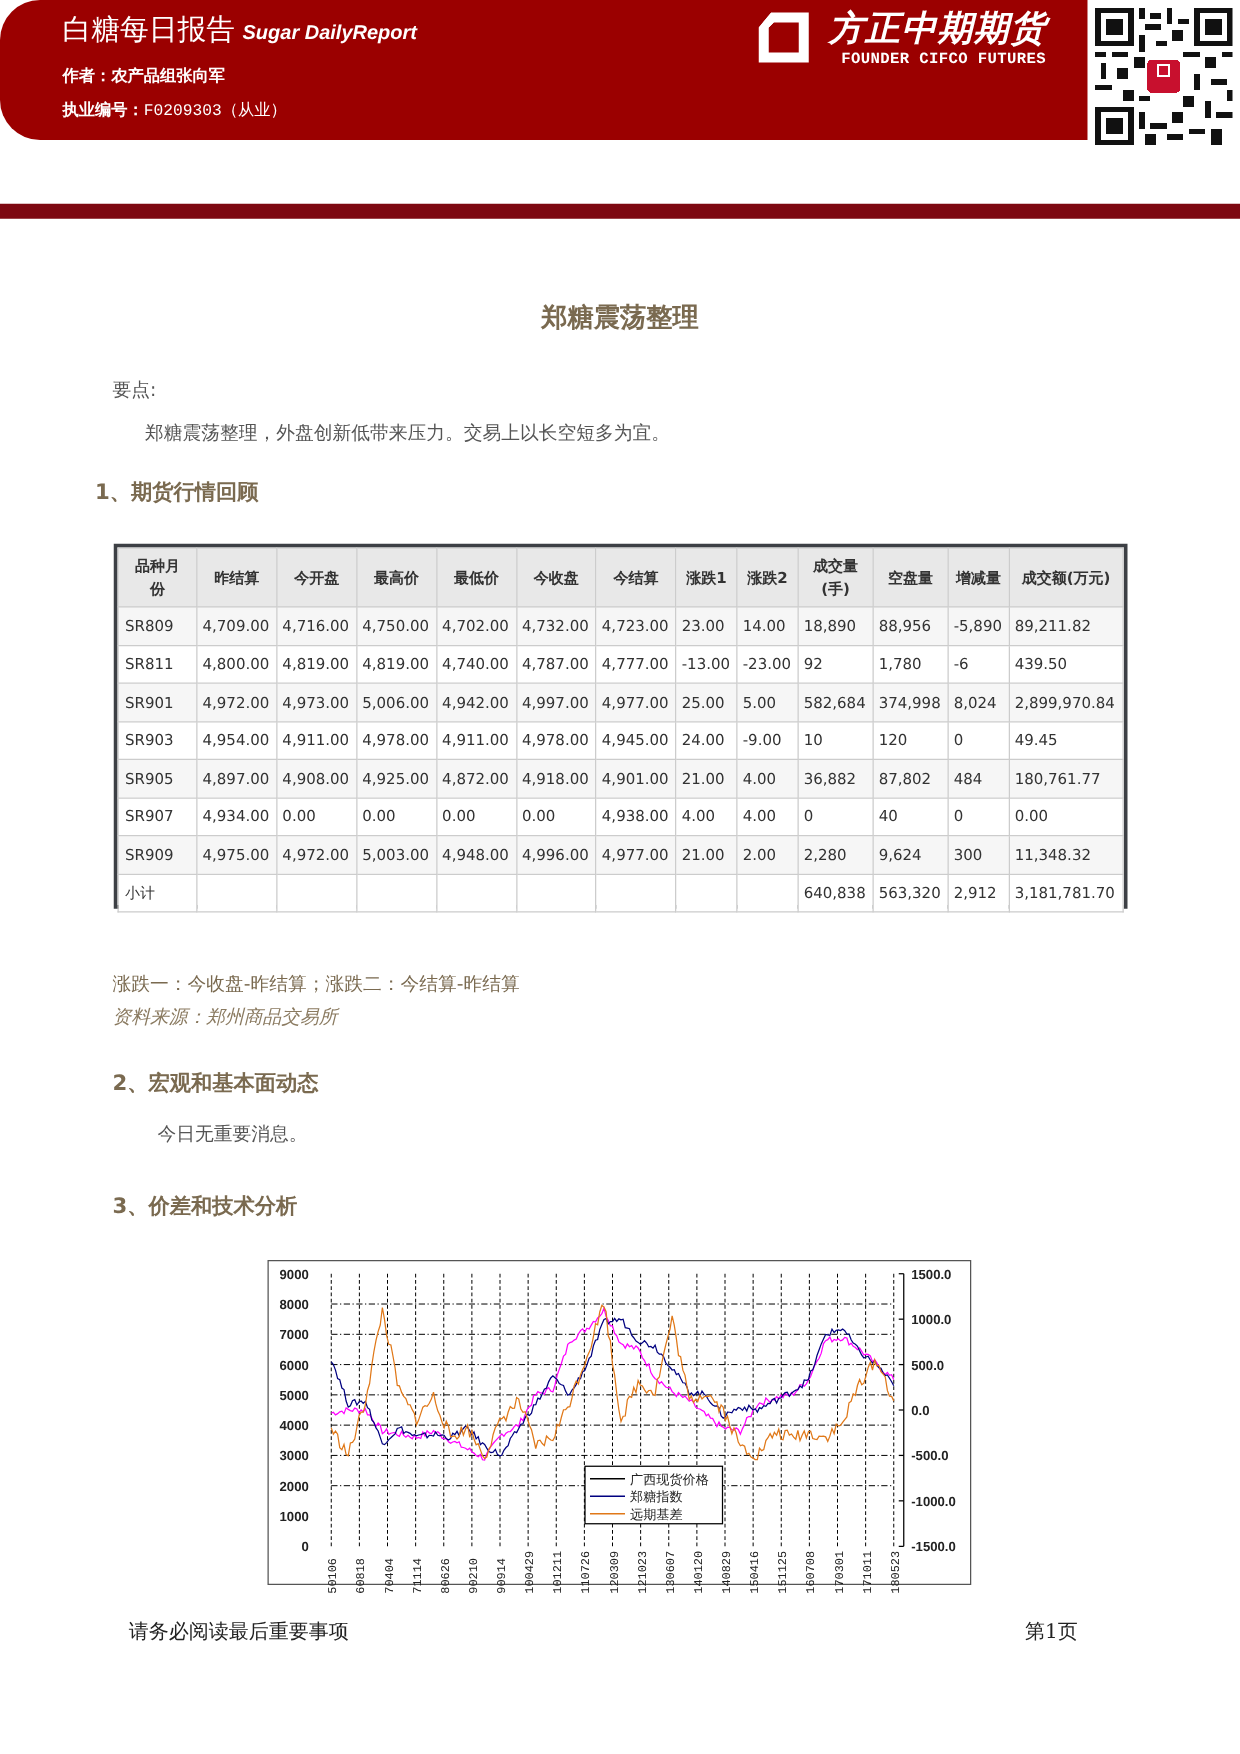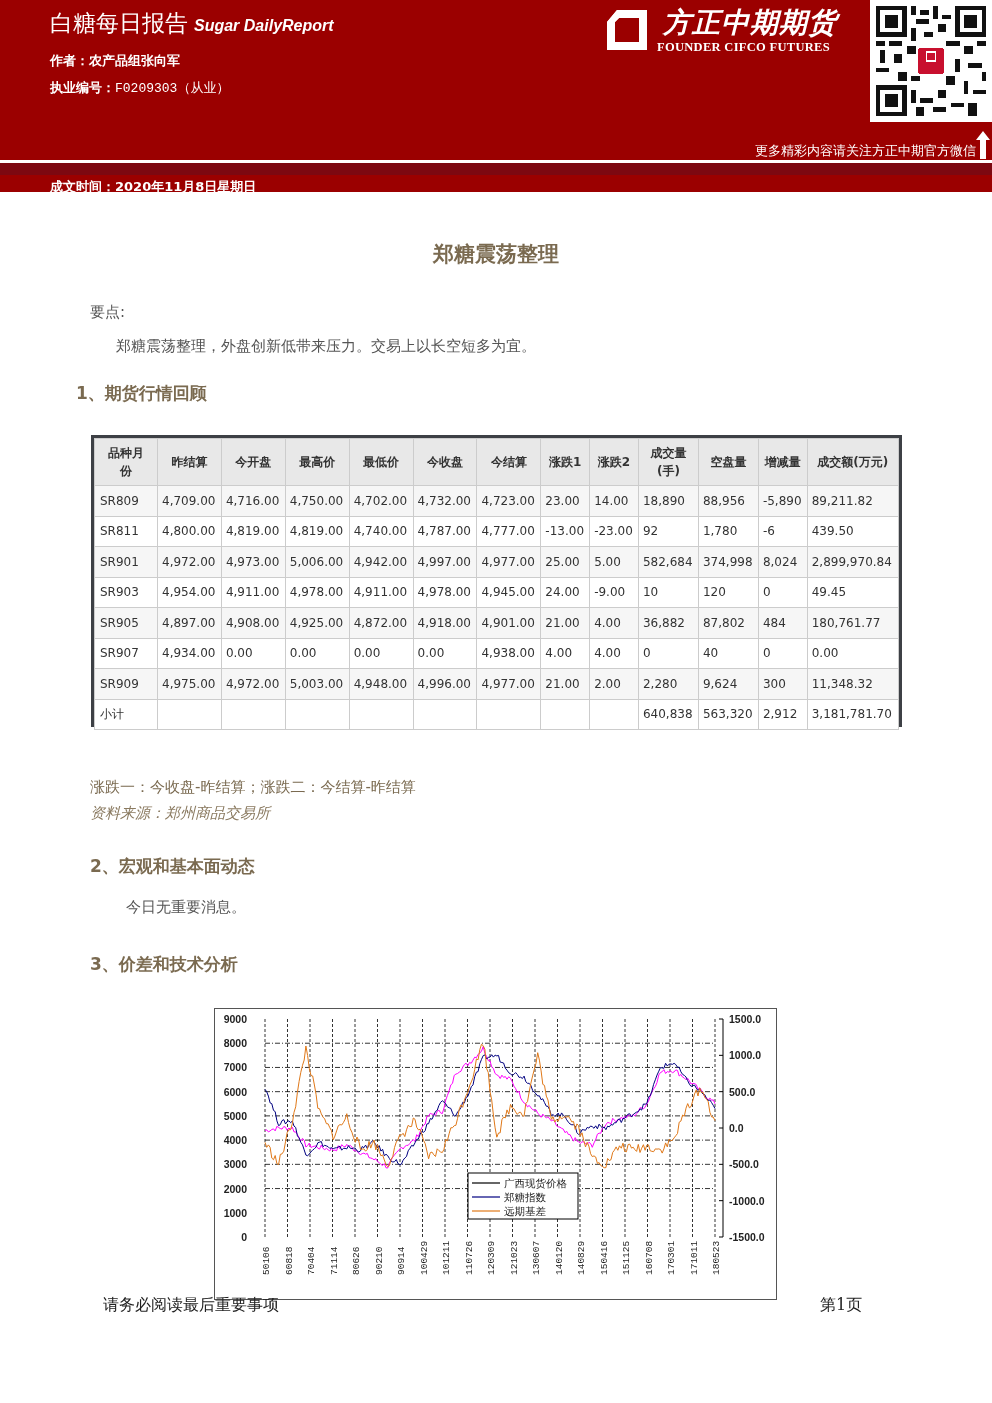--- a/index.html
+++ b/index.html
@@ -1,25 +1,25 @@
 <!DOCTYPE html>
 <html><head>
 <meta charset="utf-8">
 <style>
   * { box-sizing: border-box; margin: 0; padding: 0; }
   body { width: 992px; height: 1403px; background: #fff; font-family: "DejaVu Sans", "Liberation Sans", sans-serif; position: relative; overflow: hidden; }
-  .header { position: absolute; left: 0; top: 0; width: 992px; height: 192px; background: #9b0000; }
+  .header { position: absolute; left: 0; top: 0; width: 992px; height: 112px; background: #9b0000; border-radius: 32px; }
   .header-title { position: absolute; left: 50px; top: 8px; color: #fff; font-size: 23px; }
   .header-title .en { font-family: "Liberation Sans", sans-serif; font-style: italic; font-weight: bold; font-size: 16px; margin-left: 6px; }
   .meta { position: absolute; left: 50px; color: #fff; font-size: 13px; font-weight: bold; }
   .meta .mono { font-family: "Liberation Mono", monospace; font-weight: normal; }
   .logo { position: absolute; left: 605px; top: 6px; width: 260px; height: 50px; }
   .logo-mark { position: absolute; left: 0; top: 2px; width: 44px; height: 44px; }
   .logo-cn { position: absolute; left: 58px; top: -2px; color: #fff; font-size: 28px; font-weight: bold; letter-spacing: 1px; font-style: italic; }
-  .logo-en { position: absolute; left: 52px; top: 34px; color: #fff; font-size: 12.5px; font-weight: bold; font-family: Liberation Serif, serif; letter-spacing: 0.3px; }
+  .logo-en { position: absolute; left: 68px; top: 34px; color: #fff; font-size: 12.5px; font-weight: bold; font-family: Liberation Mono, monospace; letter-spacing: 0.3px; }
   .qr { position: absolute; left: 870px; top: 0; width: 122px; height: 122px; background: #fff; padding: 6px; }
   .qr svg { width: 110px; height: 110px; }
   .wechat-text { position: absolute; right: 16px; top: 142px; color: #fff; font-size: 13px; }
   .arrow { position: absolute; right: 2px; top: 131px; width: 14px; height: 28px; }
   .white-line { position: absolute; left: 0; top: 160px; width: 992px; height: 3px; background: #fff; }
   .dark-band { position: absolute; left: 0; top: 163px; width: 992px; height: 12px; background: #7d0811; }
 
   .doc-title { position: absolute; left: 0; width: 992px; top: 240px; text-align: center; font-size: 21px; font-weight: bold; color: #7a6a50; }
   .p-label { position: absolute; left: 90px; top: 303px; font-size: 15px; color: #555; }
   .p-summary { position: absolute; left: 116px; top: 337px; font-size: 15px; color: #555; }
@@ -32,21 +32,21 @@
 
   .tbl-wrap { position: absolute; left: 91px; top: 435px; width: 811px; height: 292px; border: 3px solid #3d4045; background: #fff; }
   table { border-collapse: collapse; width: 100%; height: 100%; font-family: "DejaVu Sans", sans-serif; font-size: 12px; color: #333; }
   th { background: #e8e8e8; font-weight: bold; font-size: 12px; color: #333; border: 1px solid #ccc; height: 47px; line-height: 1.5; }
   td { border: 1px solid #ccc; padding: 0 4px; white-space: nowrap; height: 30.5px; }
   tr:nth-child(odd) td { background: #f6f6f6; }
   tr:nth-child(even) td { background: #fff; }
   .c0 { width: 63px; text-align: left; padding-left: 5px; margin-left: 34px; }
   .ccen { text-align: center; }
 
-  .chart-box { position: absolute; left: 214px; top: 1008px; width: 563px; height: 292px; border: 1px solid #555; background: #fff; }
+  .chart-box { position: absolute; left: 214px; top: 1008px; width: 563px; height: 260px; border: 1px solid #555; background: #fff; }
   .footer-left { position: absolute; left: 103px; top: 1295px; font-size: 16px; color: #222; font-family: "DejaVu Serif", serif; }
   .footer-right { position: absolute; left: 820px; top: 1295px; font-size: 16px; color: #222; font-family: "DejaVu Serif", serif; }
 </style>
 </head>
 <body>
 
 <div class="header">
   <div class="header-title">
     <span>白糖每日报告</span><span class="en">Sugar DailyReport</span>
   </div>

